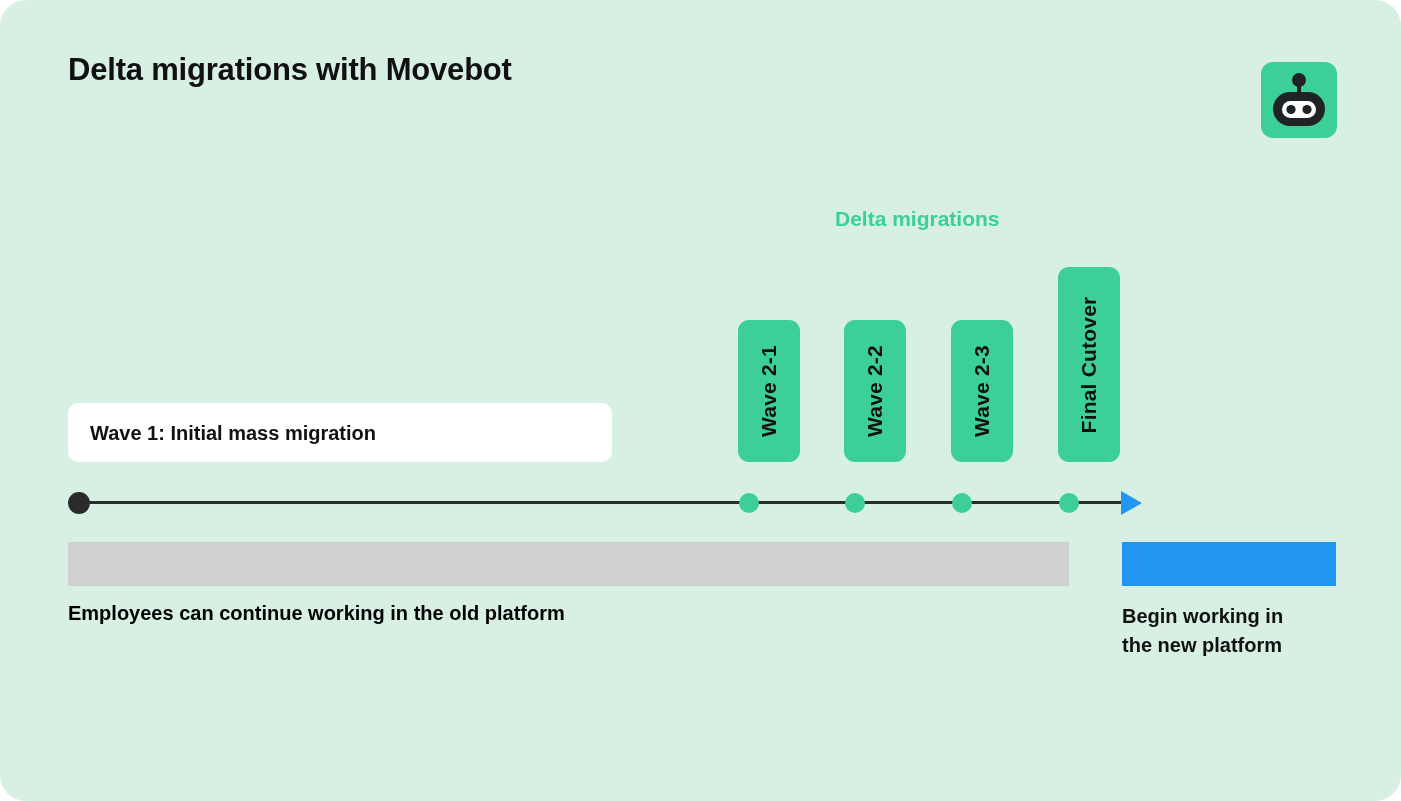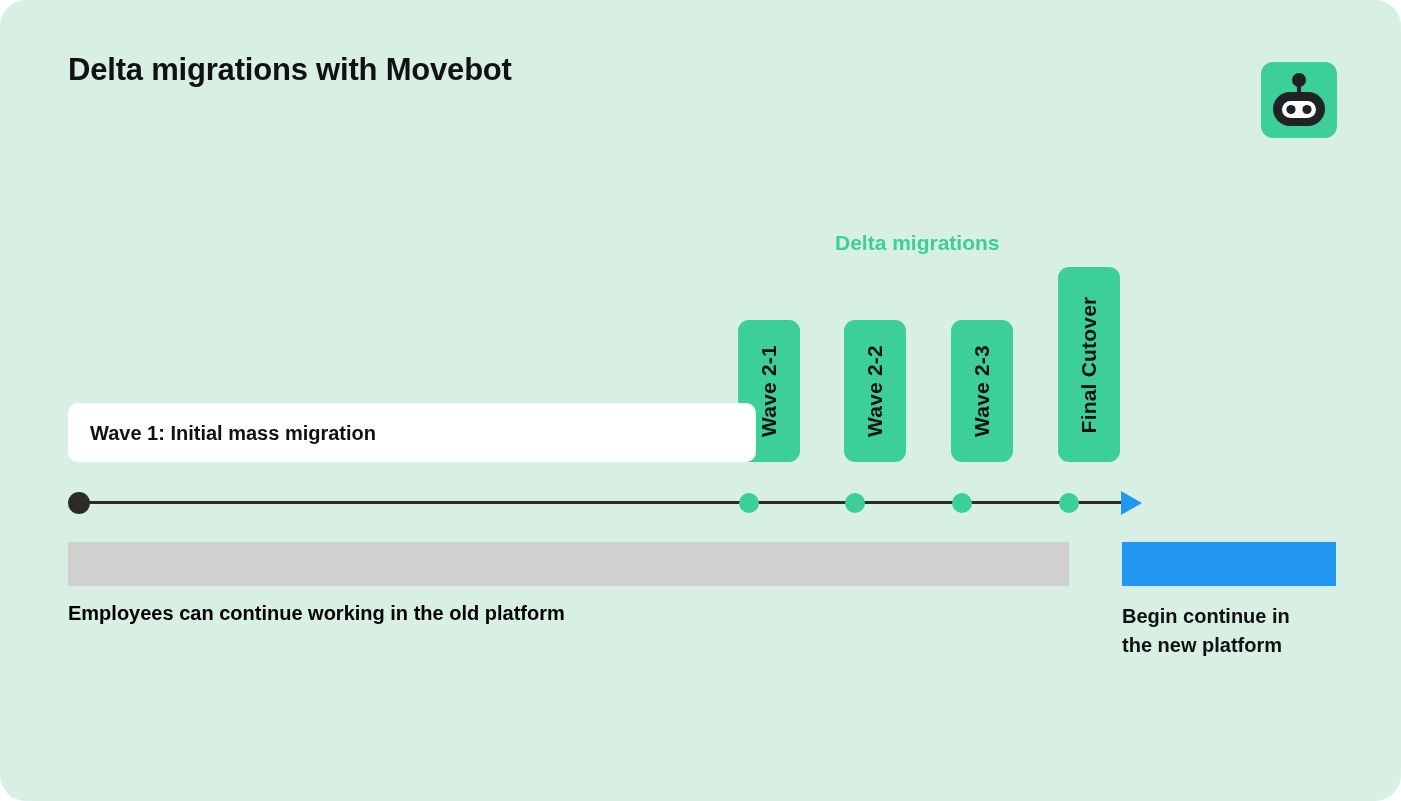--- a/index.html
+++ b/index.html
@@ -48,21 +48,20 @@
 
   
   #delta-label {
     position: absolute;
     left: 835px;
     top: 207px;
     font-size: 21px;
     font-weight: bold;
     color: #3ccf97;
     white-space: nowrap;
-    margin-top: 24px;
   }
 
   
   .wave-box {
     position: absolute;
     width: 62px;
     background: #3ccf97;
     border-radius: 11px;
   }
   .wave-box .wave-label {
@@ -76,21 +75,21 @@
     color: #111111;
     white-space: nowrap;
     letter-spacing: 0.2px;
   }
 
   
   #wave1-card {
     position: absolute;
     left: 68px;
     top: 403px;
-    width: 688px;
+    width: 544px;
     height: 59px;
     background: #ffffff;
     border-radius: 10px;
   }
   #wave1-card .card-text {
     position: absolute;
     left: 22px;
     top: 50%;
     transform: translateY(-50%);
     font-size: 20px;
@@ -220,17 +219,17 @@
   <div class="timeline-dot" style="left:845px;"></div>
   <div class="timeline-dot" style="left:952px;"></div>
   <div class="timeline-dot" style="left:1059px;"></div>
   <div id="timeline-arrow"></div>
 
   <div id="old-platform-bar"></div>
   <div id="new-platform-bar"></div>
 
   <div id="old-platform-caption">Employees can continue working in the old platform</div>
   <div id="new-platform-caption">
-    <div>Begin continue in</div>
+    <div>Begin working in</div>
     <div>the new platform</div>
   </div>
 
 </div>
 
 </body></html>

